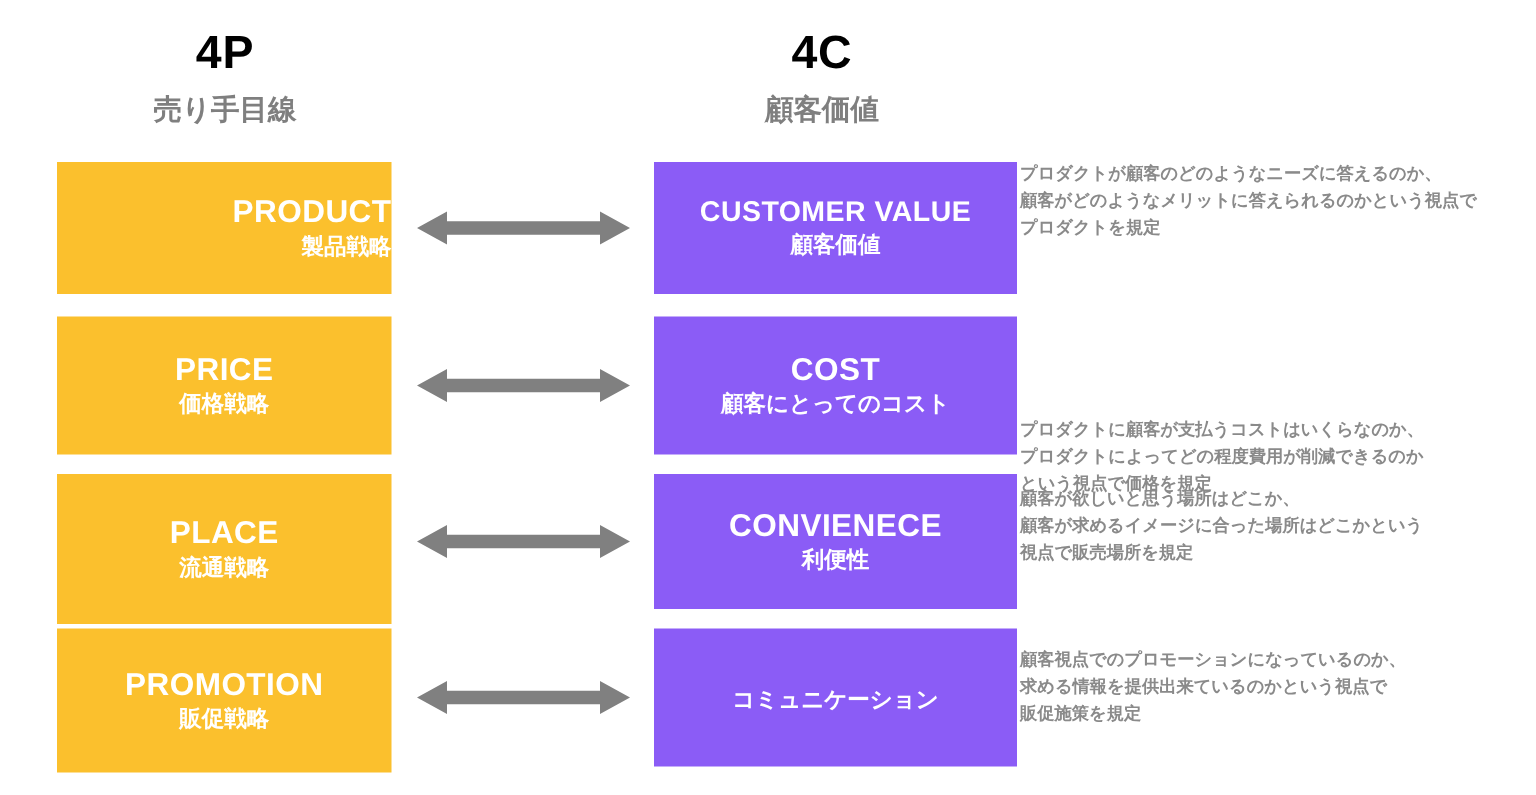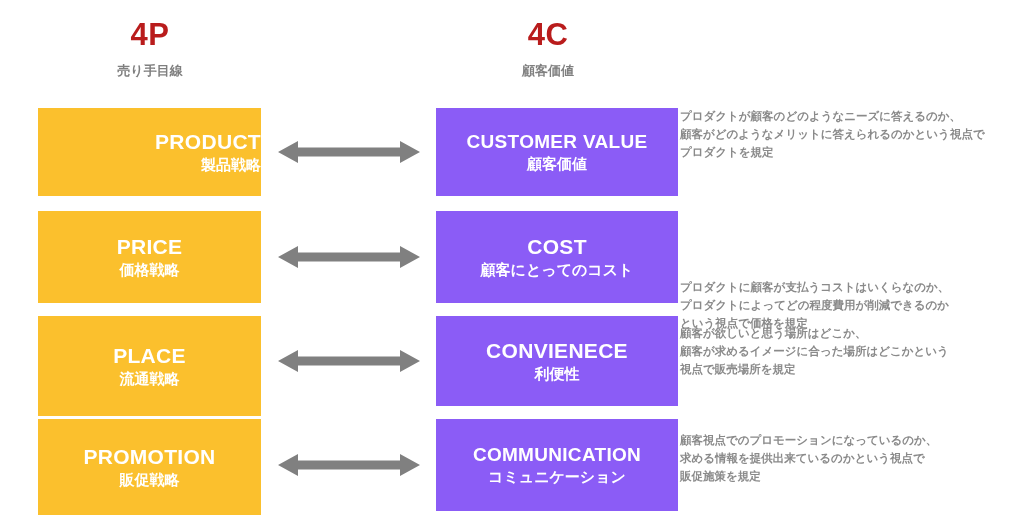--- a/index.html
+++ b/index.html
@@ -26,28 +26,28 @@
     position: absolute;
     text-align: center;
     width: 224px;
   }
   .col-header.left  { left: 38px;  top: 18px; }
   .col-header.right { left: 436px; top: 18px; }
 
   .col-title {
     font-size: 31px;
     font-weight: bold;
-    color: #b91c1c;
+    color: #000000;
     letter-spacing: 0.5px;
     line-height: 1.1;
     margin: 0;
   }
   .col-sub {
     margin-top: 12px;
-    font-size: 13px;
+    font-size: 19px;
     font-weight: bold;
     color: #7f7f7f;
     line-height: 1.1;
   }
 
   
   .row {
     position: absolute;
     left: 0;
     width: 1024px;
@@ -198,21 +198,20 @@
       <div class="box-jp">販促戦略</div>
     </div>
 
     <div class="arrow" style="top:33px;">
       <svg width="142" height="26" viewBox="0 0 142 26" xmlns="http://www.w3.org/2000/svg" aria-hidden="true">
         <path d="M0 13 L20 2 L20 8.5 L122 8.5 L122 2 L142 13 L122 24 L122 17.5 L20 17.5 L20 24 Z" fill="#808080"></path>
       </svg>
     </div>
 
     <div class="box c-box" style="height:92px;">
-      <div class="box-en small">COMMUNICATION</div>
       <div class="box-jp">コミュニケーション</div>
     </div>
 
     <div class="desc" style="top:13px;">顧客視点でのプロモーションになっているのか、
 求める情報を提供出来ているのかという視点で
 販促施策を規定</div>
   </div>
 
 </div>
 

